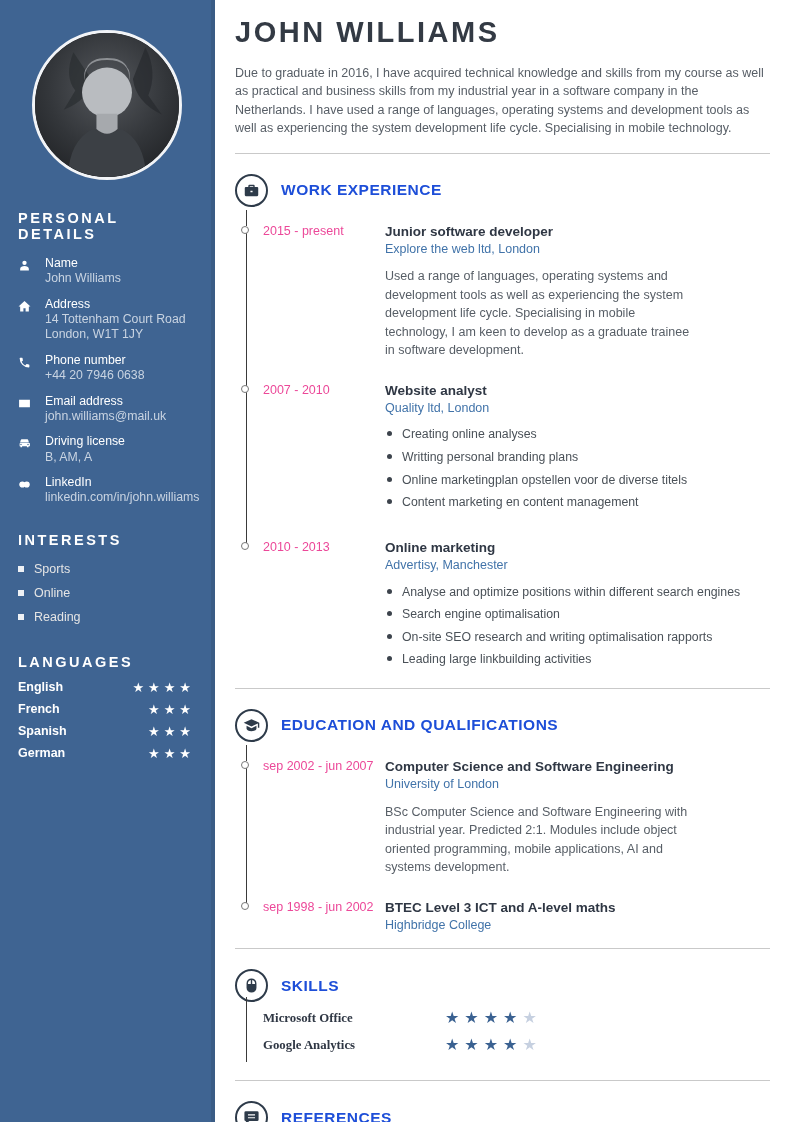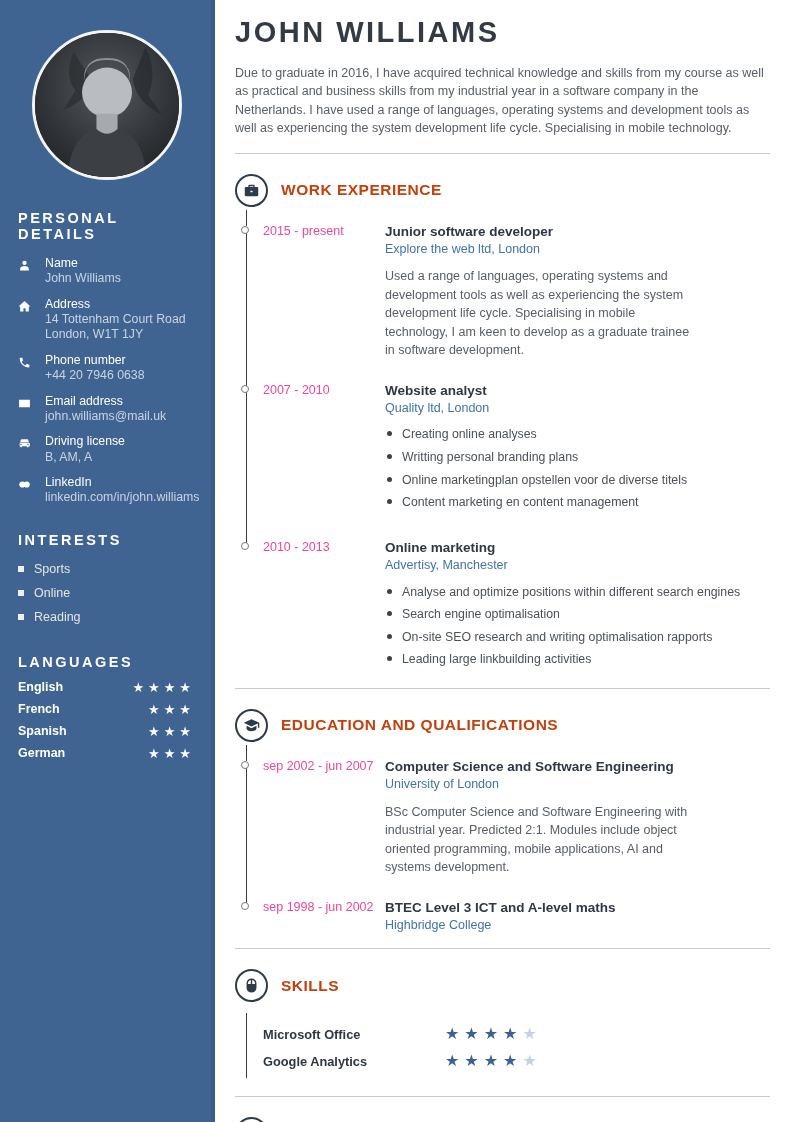--- a/index.html
+++ b/index.html
@@ -60,21 +60,21 @@
   .summary { font-size:12.5px; color:#575e66; line-height:1.47; }
   hr.rule { border:none; border-top:1px solid #c9c9c9; margin-top:15px; }
   .section { margin-top:20px; }
   .sec-head { display:flex; align-items:center; gap:13px; }
   .sec-icon {
     width:33px; height:33px; border-radius:50%;
     border:2px solid #2e3b4a; background:#fff;
     display:flex; align-items:center; justify-content:center;
   }
   .sec-icon svg { width:17px; height:17px; fill:#2e3b4a; }
-  .sec-title { font-size:15.5px; font-weight:bold; letter-spacing:0.5px; color:#c2410c; }
+  .sec-title { font-size:15.5px; font-weight:bold; letter-spacing:0.5px; color:#1d4ed8; }
   .entries { position:relative; margin-top:16px; }
   .entries.with-stub::before {
     content:''; position:absolute; left:10.5px; top:-13px; height:16px;
     border-left:1.5px solid #3a3a3a;
   }
   .tl-entry {
     position:relative; display:grid; grid-template-columns:122px 1fr;
     padding-left:28px; margin-bottom:22px;
   }
   .tl-entry:last-child { margin-bottom:14px; }
@@ -93,21 +93,21 @@
   ul.blist { list-style:none; margin-top:2px; }
   ul.blist li {
     position:relative; font-size:12.3px; color:#4a5158;
     padding-left:17px; margin-bottom:6px; line-height:1.35;
   }
   ul.blist li::before {
     content:''; position:absolute; left:2px; top:5px;
     width:5px; height:5px; border-radius:50%; background:#3c434c;
   }
   
-  .skills-entries { position:relative; margin-top:24px; padding-bottom:2px; }
+  .skills-entries { position:relative; margin-top:8px; padding-bottom:2px;font-family:Liberation Serif, serif; }
   .skills-entries::before {
     content:''; position:absolute; left:10.5px; top:-13px; bottom:4px;
     border-left:1.5px solid #3a3a3a;
   }
   .skill-row {
     display:grid; grid-template-columns:182px auto;
     padding-left:28px; margin-bottom:11px; align-items:center;
   }
   .skill-name { font-size:12.8px; font-weight:bold; color:#2f3744; }
   .skill-stars { font-size:16px; letter-spacing:5px; line-height:1; }

